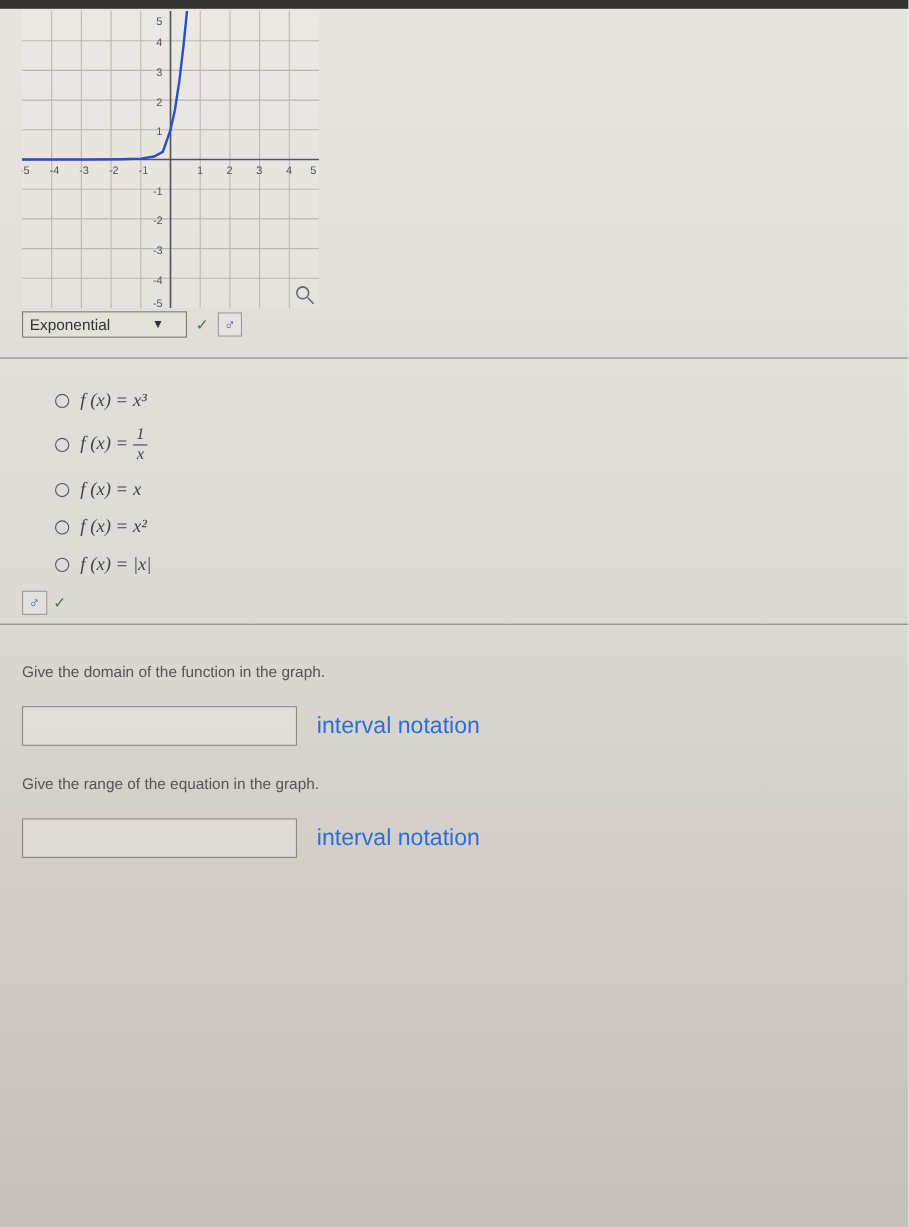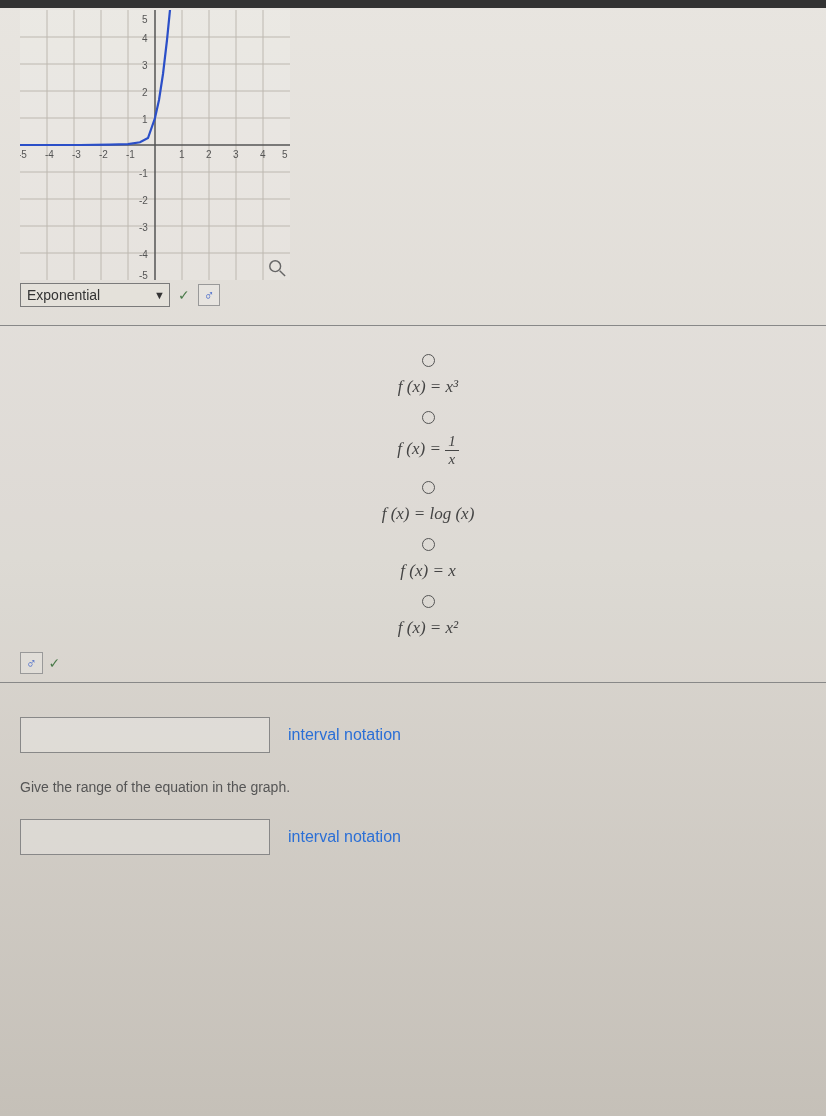--- a/index.html
+++ b/index.html
@@ -22,21 +22,21 @@
   .zoom-icon {
     position: absolute; right: 4px; bottom: 6px;
     width: 18px; height: 18px; color: #666;
   }
   .zoom-icon svg { width:100%; height:100%; }
   .prompt { color: #555; margin: 18px 0 16px 0; }
   .dropdown-row { display:flex; align-items:center; gap:8px; margin-bottom:18px; }
   .dropdown {
     border: 1px solid #7a7a7a;
     background: #e4e1da;
-    padding: 3px 4px 3px 6px;
+    padding: 3px 20px 3px 6px;
     width: 150px;
     display:flex; justify-content:space-between; align-items:center;
     font-size: 14px;
     color: #333;
   }
   .chev { font-size: 11px; color: #333; }
   .check { color: #4a7a4a; font-size: 14px; }
   .link-btn {
     border: 1px solid #999;
     padding: 2px 5px;
@@ -46,39 +46,39 @@
   }
   .options-box {
     border-top: 1px solid #888;
     border-bottom: 1px solid #888;
     margin-left: -20px;
     margin-right: -20px;
     padding: 20px 20px 8px 50px;
     margin-top: 14px;
     background: rgba(255,255,255,0.05);
   }
-  .opt { display:flex; align-items:center; gap:10px; margin: 8px 0 14px 0; font-family: 'Cambria Math','Times New Roman',serif; font-size:17px; color:#444;flex-direction:column;}
+  .opt { display:flex; align-items:center; gap:10px; margin: 8px 0 14px 0; font-family: 'Cambria Math','Times New Roman',serif; font-size:17px; color:#444;}
   .opt .math { font-style: italic; }
   .radio {
     width: 13px; height: 13px; border: 1.5px solid #555; border-radius: 50%;
     display:inline-flex; align-items:center; justify-content:center; flex-shrink:0;
   }
   .radio.selected::after {
     content:""; width:7px; height:7px; background:#2b6fd6; border-radius:50%;
   }
   .frac { display:inline-block; text-align:center; vertical-align:middle; line-height:1; }
   .frac .num { display:block; border-bottom:1px solid #444; padding:0 3px 1px 3px; font-size:15px;}
   .frac .den { display:block; padding:1px 3px 0 3px; font-style:italic; font-size:15px;}
   .link-check-row { display:flex; align-items:center; gap:6px; margin-top:6px; margin-left:-30px;}
   .section-bottom { margin-top: 34px; }
   .input-row { display:flex; align-items:center; gap:18px; margin:24px 0 26px 0; }
   .text-input {
     width: 250px; height: 36px; border:1px solid #888; background: rgba(255,255,255,0.25);
   }
-  .link-blue { color:#2b6fd6; font-size:16px; }
+  .link-blue { color:#2b6fd6; font-size:21px; }
 </style>
 </head>
 <body>
 
 <div class="dark-bar"></div>
 <div class="content">
 
   <div class="graph-wrap">
     <svg class="graph" viewBox="0 0 270 270">
 
@@ -152,37 +152,38 @@
     <div class="opt">
       <span class="radio"></span>
         <span class="math">f (x) = x³</span>
     </div>
     <div class="opt">
       <span class="radio"></span>
       <span class="math"><span>f (x) = </span><span class="frac"><span class="num">1</span><span class="den">x</span></span></span>
     </div>
     <div class="opt">
       <span class="radio"></span>
-        <span class="math">f (x) = log (x)</span>
-    </div>
-    <div class="opt">
-      <span class="radio"></span>
         <span class="math">f (x) = x</span>
     </div>
     <div class="opt">
       <span class="radio"></span>
         <span class="math">f (x) = x²</span>
+    </div>
+    <div class="opt">
+      <span class="radio"></span>
+        <span class="math">f (x) = |x|</span>
     </div>
     <div class="link-check-row">
       <span class="link-btn">♂</span>
       <span class="check">✓</span>
     </div>
   </div>
 
   <div class="section-bottom">
+    <p class="prompt">Give the domain of the function in the graph.</p>
     <div class="input-row">
       <div class="text-input"></div>
       <span class="link-blue">interval notation</span>
     </div>
 
     <p class="prompt">Give the range of the equation in the graph.</p>
     <div class="input-row">
       <div class="text-input"></div>
       <span class="link-blue">interval notation</span>
     </div>

